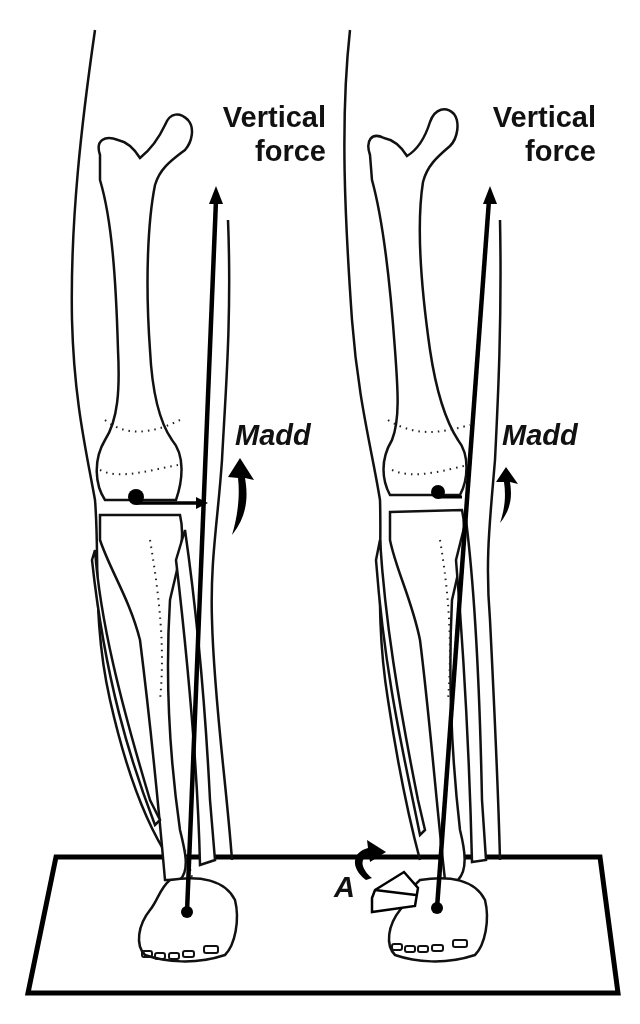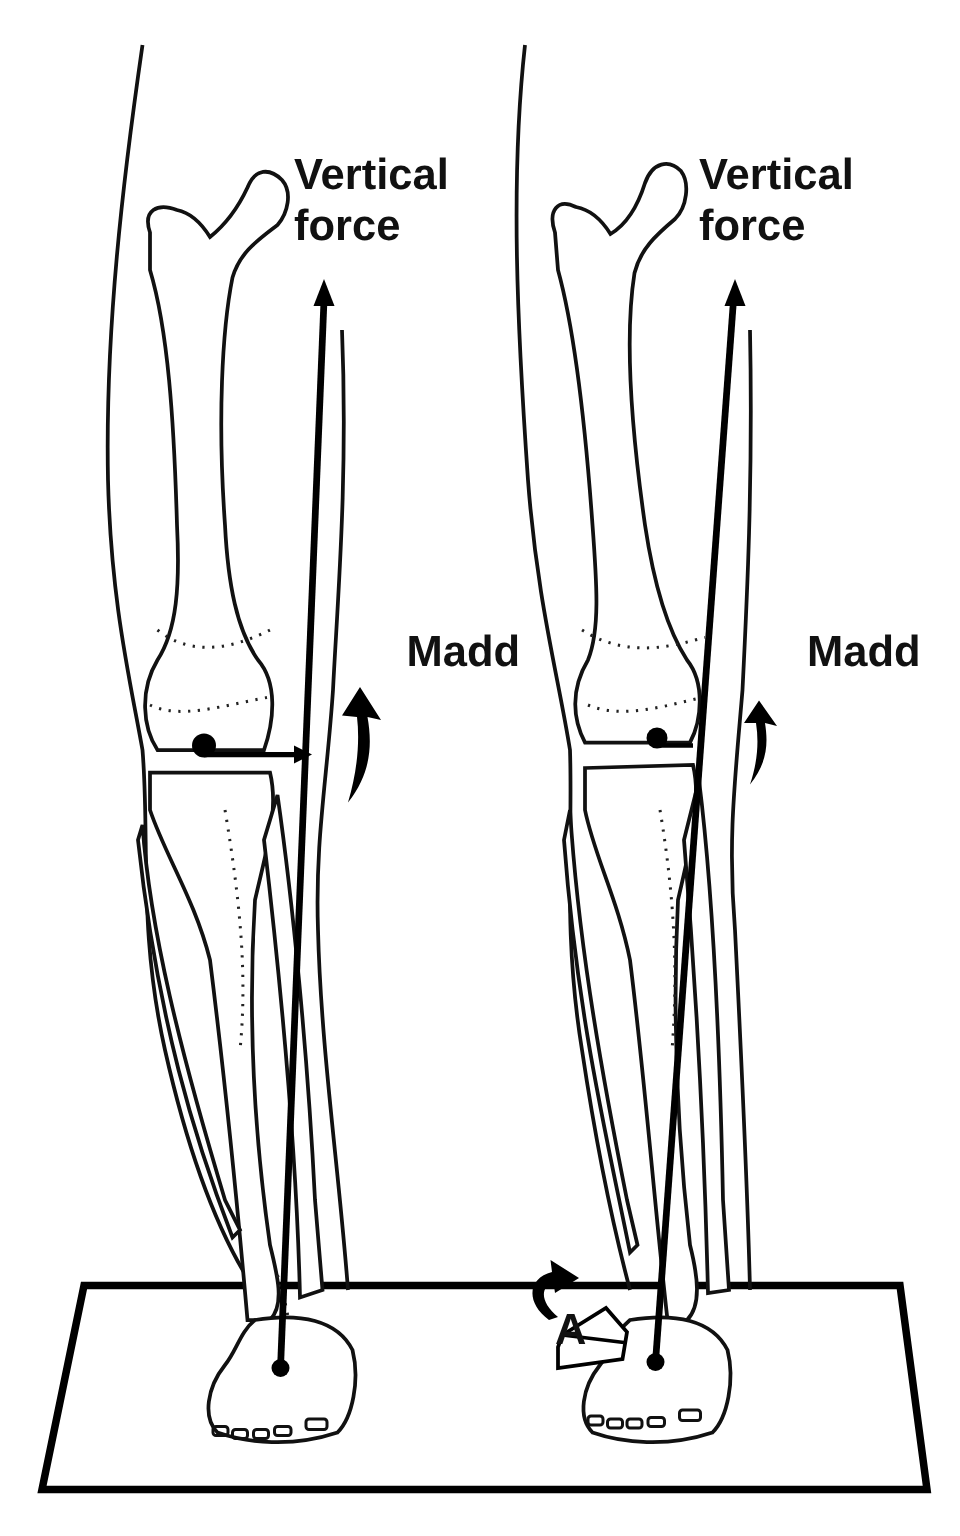--- a/index.html
+++ b/index.html
@@ -1,19 +1,19 @@
 <!DOCTYPE html>
 <html><head>
 <meta charset="utf-8">
 <style>
   html,body{margin:0;padding:0;background:#ffffff;}
   body{width:640px;height:1024px;overflow:hidden;position:relative;font-family:"Liberation Sans",sans-serif;}
   svg{position:absolute;left:0;top:0;}
-  .lbl{position:absolute;font-family:"Liberation Sans",sans-serif;font-weight:bold;color:#111;text-align:left;line-height:34px;font-size:29px;}
-  .it{text-align:left;margin-left:36px;}
+  .lbl{position:absolute;font-family:"Liberation Sans",sans-serif;font-weight:bold;color:#111;text-align:right;line-height:34px;font-size:29px;}
+  .it{font-style:italic;text-align:left;}
   .bone{fill:#fff;stroke:#111;stroke-width:2.5;}
   .skin{fill:none;stroke:#111;stroke-width:2.5;}
   .dots{fill:none;stroke:#222;stroke-width:2;stroke-dasharray:1.5 5;}
   .force{stroke:#000;stroke-width:4.5;fill:none;}
 </style>
 </head>
 <body>
 
 <svg width="640" height="1024" viewBox="0 0 640 1024">
 

